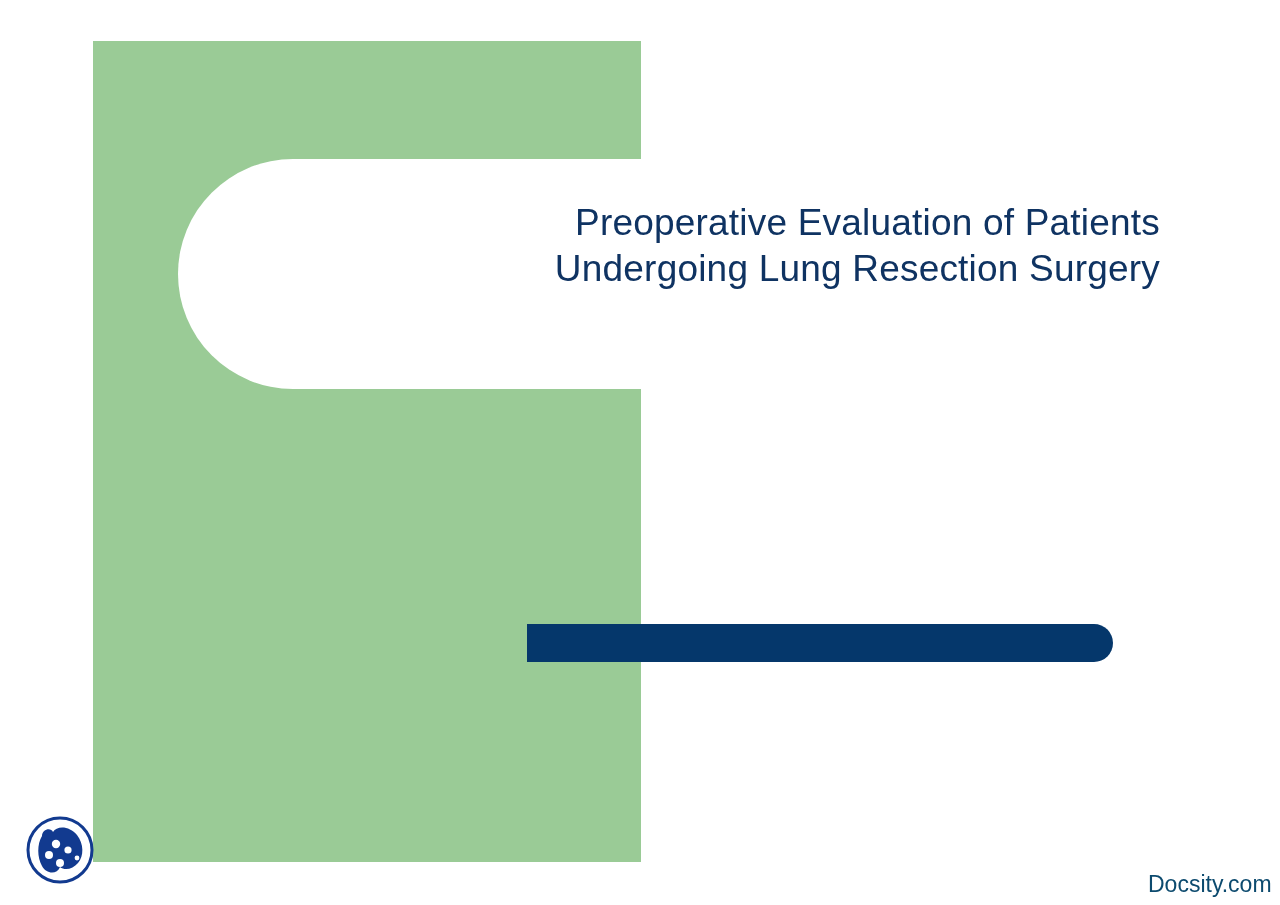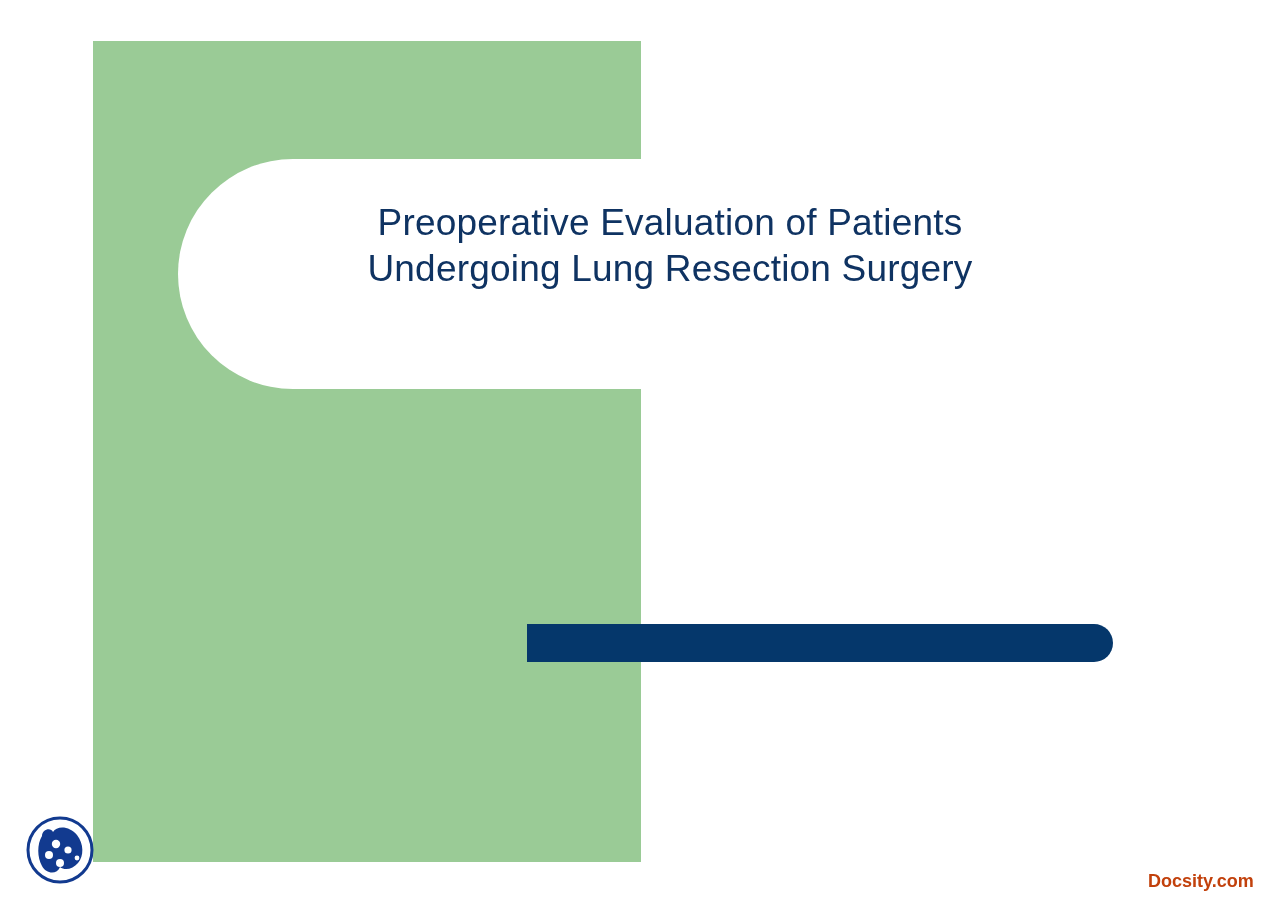--- a/index.html
+++ b/index.html
@@ -43,21 +43,21 @@
     border-top-right-radius: 0;
     border-bottom-right-radius: 0;
   }
 
   
   .title-text {
     position: absolute;
     left: 180px;
     top: 200px;
     width: 980px;
-    text-align: center;
+    text-align: right;
     color: #0F3362;
     font-family: "Liberation Sans Narrow", "Liberation Sans", sans-serif;
     font-size: 37px;
     font-weight: 400;
     line-height: 46px;
     letter-spacing: 0.2px;
     white-space: pre-line;
   }
 
   
@@ -82,24 +82,24 @@
     width: 72px;
     height: 72px;
   }
   .logo svg { display: block; }
 
   
   .watermark {
     position: absolute;
     left: 1148px;
     top: 871px;
-    color: #c2410c;
+    color: #0c4a6e;
     font-family: "Liberation Sans", sans-serif;
-    font-size: 18px;
-    font-weight: 700;
+    font-size: 23px;
+    font-weight: 400;
     letter-spacing: 0px;
     white-space: nowrap;
   }
 </style>
 </head>
 <body>
 
 <div id="slide">
 
   <div class="green-block"></div>

